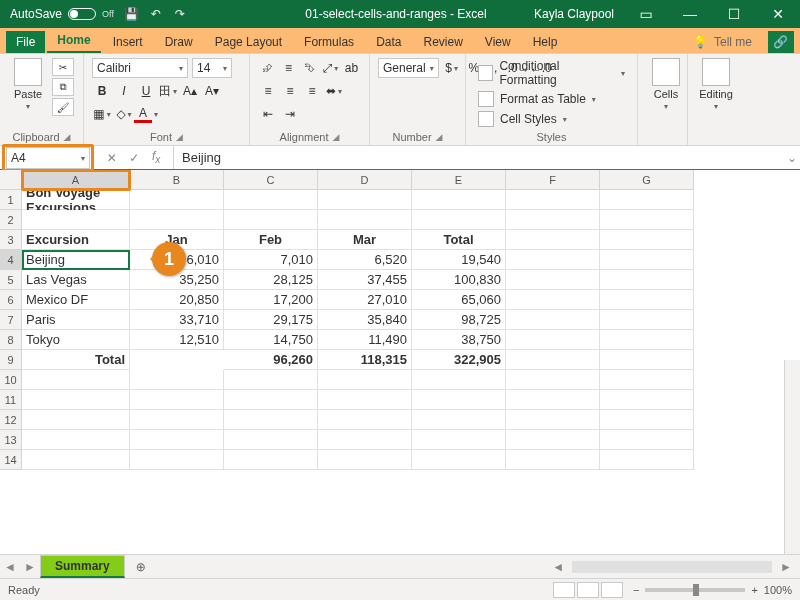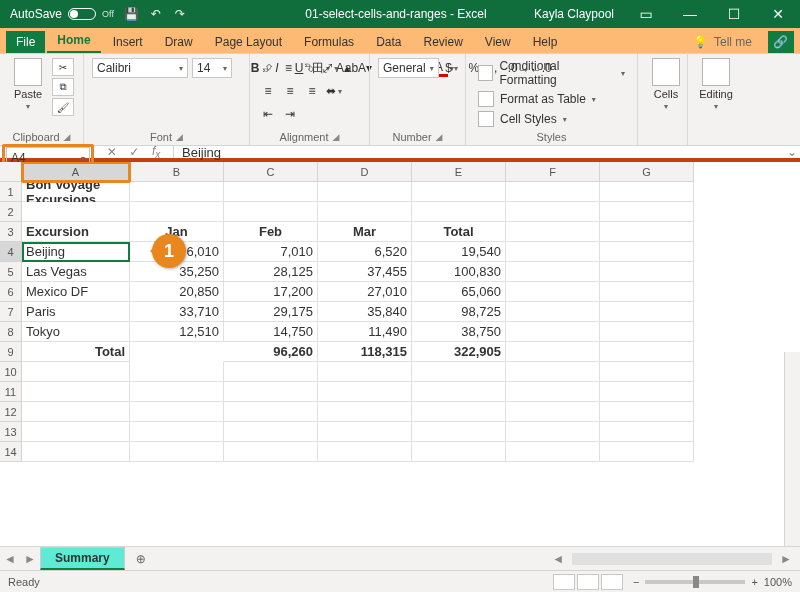--- a/index.html
+++ b/index.html
@@ -34,21 +34,21 @@
   .combo { height:20px; border:1px solid #c8c8c8; background:#fff; display:flex; align-items:center; padding:0 4px; gap:4px; }
   .font-row { display:flex; gap:4px; }
   .btn-row { display:flex; gap:2px; }
   .sq { width:20px; height:20px; border:1px solid transparent; display:flex; align-items:center; justify-content:center; font-size:12px; }
   .dd::after { content:"▾"; font-size:8px; margin-left:2px; color:#666; }
   .colorbar { width:18px; height:3px; }
   .styles-list { display:flex; flex-direction:column; gap:2px; }
   .styles-list div { display:flex; align-items:center; gap:6px; font-size:12px; padding:1px 4px;}
   .ic-sm { width:16px; height:16px; background:#fff; border:1px solid #b5b5b5; }
 
-  .fbar { height:16px; border-bottom:4px solid #c2410c; display:flex; align-items:stretch; background:#fff; }
+  .fbar { height:24px; border-bottom:1px solid #c2410c; display:flex; align-items:stretch; background:#fff; }
   .namebox-wrap { position:relative; }
   .namebox { width:84px; border:1px solid #c8c8c8; display:flex; align-items:center; padding:0 4px; font-size:12px; justify-content:space-between; height:22px; margin:1px 4px 1px 6px;}
   .namebox-highlight { position:absolute; left:2px; top:-2px; width:92px; height:28px; border:3px solid #e8871e; border-radius:2px; pointer-events:none; }
   .fbar .fx { width:80px; display:flex; align-items:center; justify-content:space-evenly; color:#888; border-right:1px solid #d4d4d4;}
   .fbar .fval { flex:1; padding:0 8px; display:flex; align-items:center; font-size:13px; }
 
   .grid-wrap { position:relative; height:calc(600px - 28px - 26px - 92px - 24px - 24px - 22px); display:flex; }
   .rowhdr-col { width:22px; background:#f3f2f1; }
   .rowhdr { height:20px; border-bottom:1px solid #d4d4d4; border-right:1px solid #d4d4d4; display:flex; align-items:center; justify-content:center; font-size:11px; color:#555; background:#f3f2f1;}
   .rowhdr.sel { background:#d7d7d7; }
@@ -61,21 +61,21 @@
   .cell.r { justify-content:flex-end; }
   .cell.b { font-weight:700; }
   .active-outline { position:absolute; border:2px solid #107c41; pointer-events:none; }
   .colA-highlight { position:absolute; border:3px solid #e8871e; border-radius:2px; pointer-events:none; }
   .scroll-v { position:absolute; right:0; top:190px; bottom:0; width:16px; background:#f3f2f1; border-left:1px solid #d4d4d4; }
   .annot { position:absolute; width:34px; height:34px; border-radius:50%; background:#e8871e; color:#fff; font-size:18px; font-weight:700; display:flex; align-items:center; justify-content:center; box-shadow:1px 1px 3px rgba(0,0,0,.3); }
   .annot::before { content:""; position:absolute; left:-9px; top:10px; border:7px solid transparent; border-right-color:#e8871e; }
 
   .sheettabs { height:24px; border-top:1px solid #d4d4d4; display:flex; align-items:center; background:#f3f2f1; font-size:12px; }
   .sheettabs .nav { width:20px; text-align:center; color:#888; }
-  .sheettab { padding:3px 14px; background:#5eead4; border:1px solid #ccc; border-bottom:2px solid #107c41; font-weight:600; }
+  .sheettab { padding:3px 14px; background:#84cc16; border:1px solid #ccc; border-bottom:2px solid #107c41; font-weight:600; }
   .addsheet { width:20px; text-align:center; color:#666; margin-left:6px; }
   .sheettabs .hsplit { margin-left:auto; display:flex; align-items:center; gap:8px; padding-right:8px; color:#888;}
 
   .statusbar { height:22px; background:#f3f2f1; border-top:1px solid #d4d4d4; display:flex; align-items:center; font-size:11px; color:#555; padding:0 8px; gap:10px;}
   .statusbar .spacer { flex:1; }
   .view-btns { display:flex; gap:2px; }
   .view-btns div { width:22px; height:16px; border:1px solid #c8c8c8; background:#fff; }
   .zoom { display:flex; align-items:center; gap:6px; }
   .slider { width:100px; height:4px; background:#c8c8c8; position:relative; }
   .slider::after { content:""; position:absolute; width:6px; height:12px; background:#888; left:48px; top:-4px; }
@@ -140,21 +140,21 @@
         <div class="mini">🖌</div>
       </div>
     </div>
     <div class="group-label">
         <span>Clipboard</span>
         <span class="dialog-launch">◢</span>
       </div>
   </div>
 
   <div class="group" style="width:166px">
-    <div style="display:flex;flex-direction:row;gap:13px">
+    <div style="display:flex;flex-direction:column;gap:3px">
       <div class="font-row">
         <div class="combo" style="width:96px">
             <span>Calibri</span>
             <span style="font-size:8px;color:#666;margin-left:auto">▾</span>
           </div>
         <div class="combo" style="width:40px">
             <span>14</span>
             <span style="font-size:8px;color:#666;margin-left:auto">▾</span>
           </div>
       </div>

